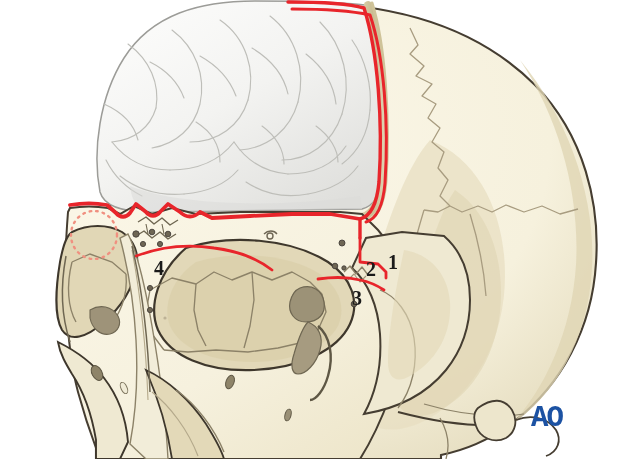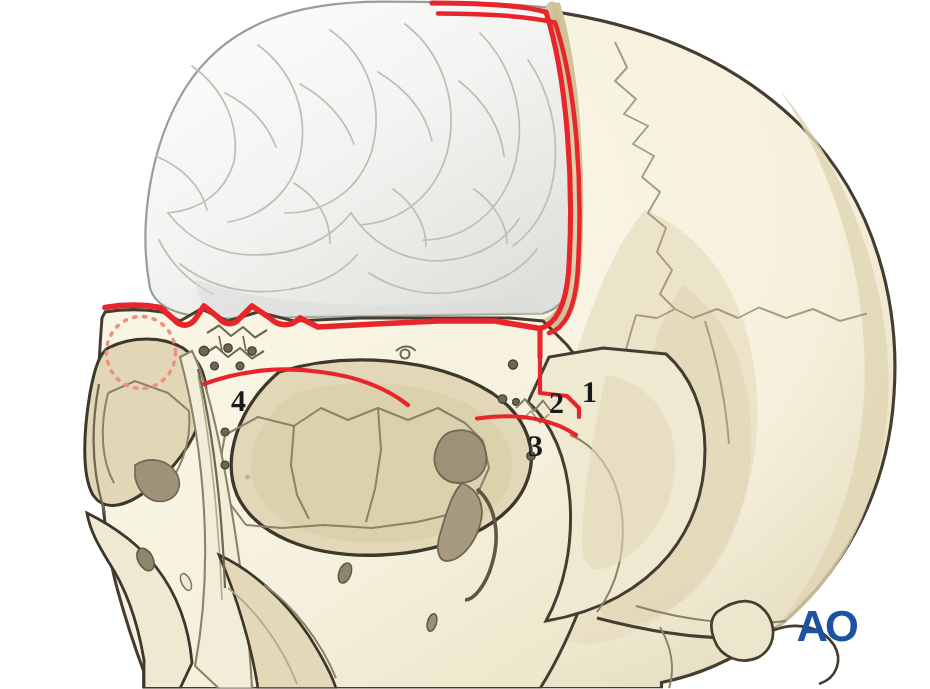--- a/index.html
+++ b/index.html
@@ -4,21 +4,21 @@
 <style>
   html,body{margin:0;padding:0;background:#ffffff;}
   body{font-family:"Liberation Serif",serif;}
   #stage{position:relative;width:620px;height:459px;background:#ffffff;overflow:hidden;}
   #art{position:absolute;left:0;top:0;width:620px;height:459px;}
   .lbl{position:absolute;font-family:"Liberation Serif",serif;font-weight:700;color:#1a1a1a;font-size:20px;line-height:1;}
   #lbl1{left:388px;top:252px;}
   #lbl2{left:366px;top:259px;}
   #lbl3{left:352px;top:288px;}
   #lbl4{left:154px;top:258px;}
-  #logo{position:absolute;left:531px;top:404px;font-family:Liberation Sans, sans-serif;
+  #logo{position:absolute;left:531px;top:404px;font-family:Liberation Mono, monospace;
         font-weight:700;font-size:29px;letter-spacing:-2px;color:#1C52A3;line-height:1;}
 </style>
 </head>
 <body>
 
 <div id="stage">
 
   <svg id="art" viewBox="0 0 620 459" xmlns="http://www.w3.org/2000/svg">
     <defs>
       <linearGradient id="gBrain" x1="0.15" y1="0.1" x2="0.85" y2="0.95">

